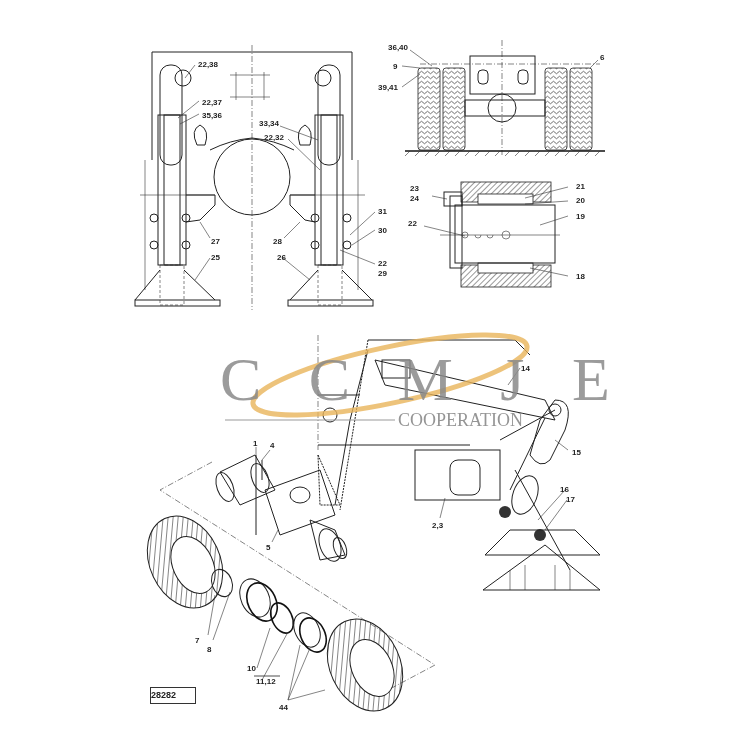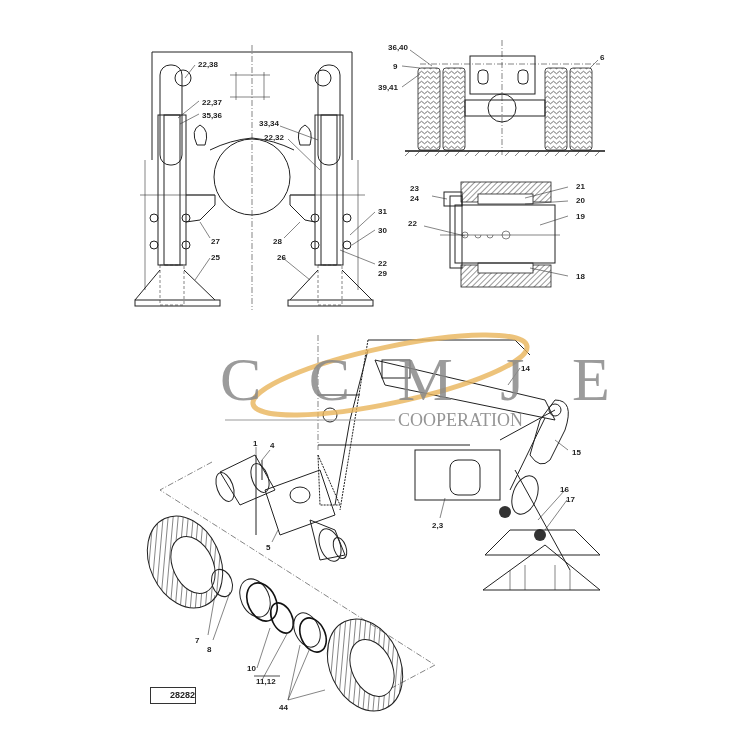--- a/index.html
+++ b/index.html
@@ -6,21 +6,21 @@
   body { width: 750px; height: 750px; position: relative; overflow: hidden; font-family: "Liberation Sans", sans-serif; }
   svg { position: absolute; left: 0; top: 0; }
   .lbl { font-family: "Liberation Sans", sans-serif; font-size: 8px; font-weight: bold; fill: #222; }
   .ln { stroke: #222; stroke-width: 1; fill: none; }
   .thin { stroke: #333; stroke-width: 0.6; fill: none; }
   .dash { stroke: #333; stroke-width: 0.6; fill: none; stroke-dasharray: 6 2 1 2; }
   .thick { stroke: #111; stroke-width: 1.6; fill: none; }
   .hatch { fill: url(#hatch); stroke: #222; stroke-width: 0.8; }
   .wm-big { font-family: "Liberation Serif", serif; font-size: 62px; fill: #8a8a8a; opacity: 0.85; letter-spacing: 16px; }
   .wm-small { font-family: "Liberation Serif", serif; font-size: 18px; fill: #8a8a8a; opacity: 0.9; }
-  .refbox { position: absolute; left: 150px; top: 687px; width: 44px; height: 15px; border: 1px solid #333; font-size: 9px; font-weight: bold; text-align: right; line-height: 15px; color: #222; font-family: "Liberation Sans", sans-serif; }
+  .refbox { position: absolute; left: 150px; top: 687px; width: 44px; height: 15px; border: 1px solid #333; font-size: 9px; font-weight: bold; text-align: left; line-height: 15px; color: #222; font-family: "Liberation Sans", sans-serif; }
 </style>
 </head>
 <body>
 
 <svg width="750" height="750" viewBox="0 0 750 750">
   <defs>
     <pattern id="hatch" width="4" height="4" patternUnits="userSpaceOnUse" patternTransform="rotate(45)">
       <line x1="0" y1="0" x2="0" y2="4" stroke="#333" stroke-width="1"></line>
     </pattern>
     <pattern id="tread" width="6" height="5" patternUnits="userSpaceOnUse">

